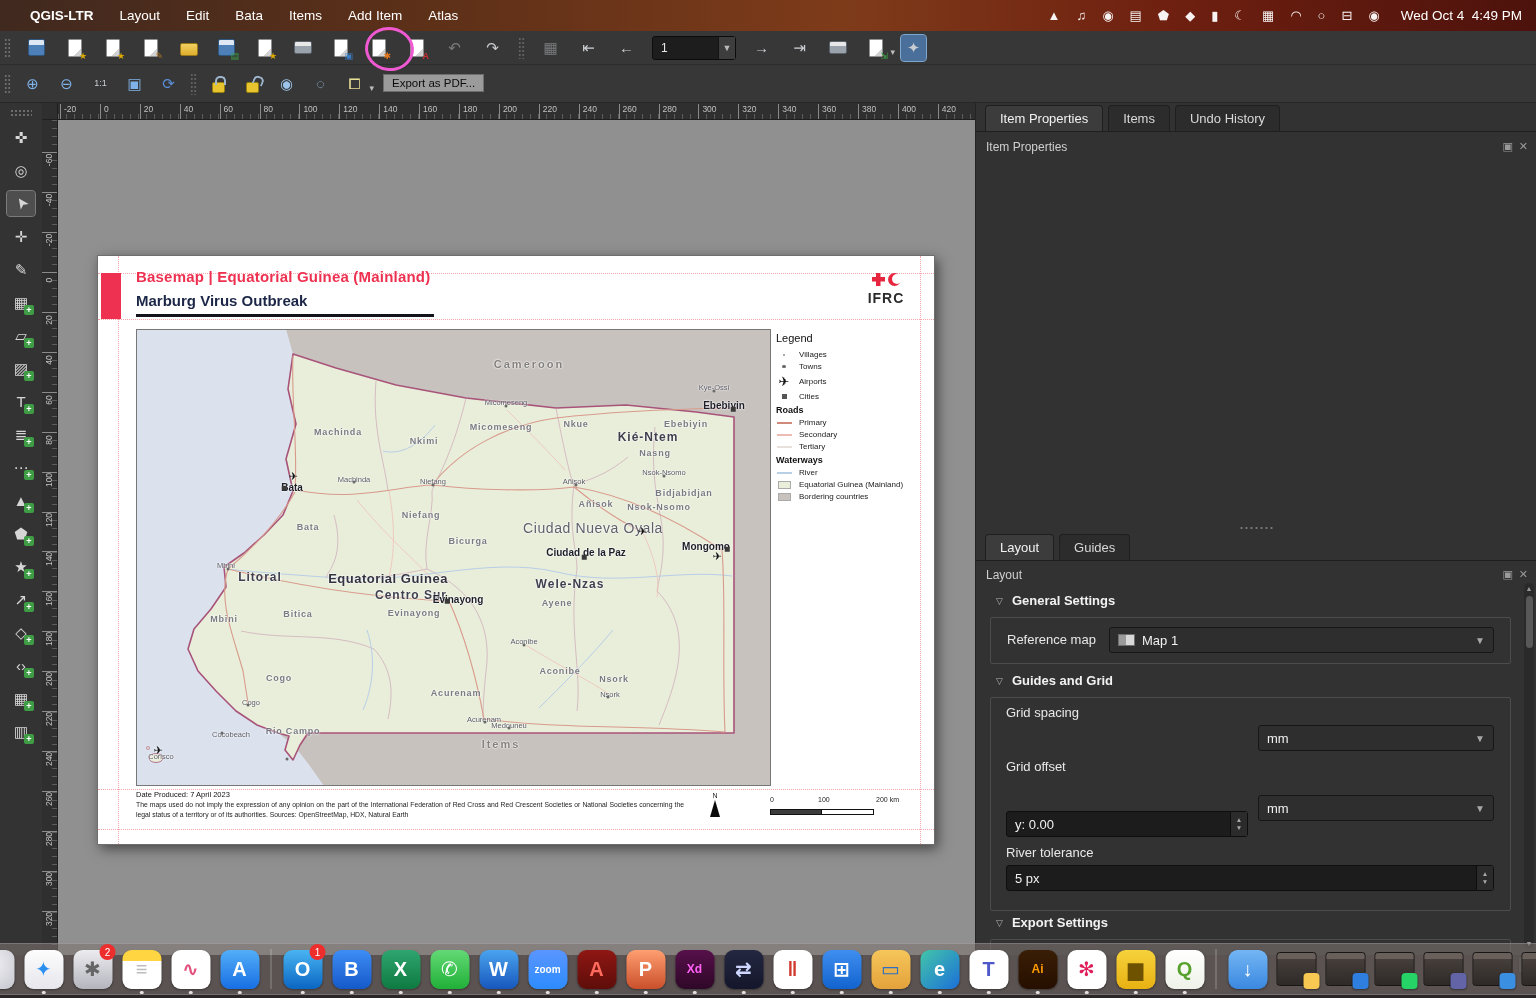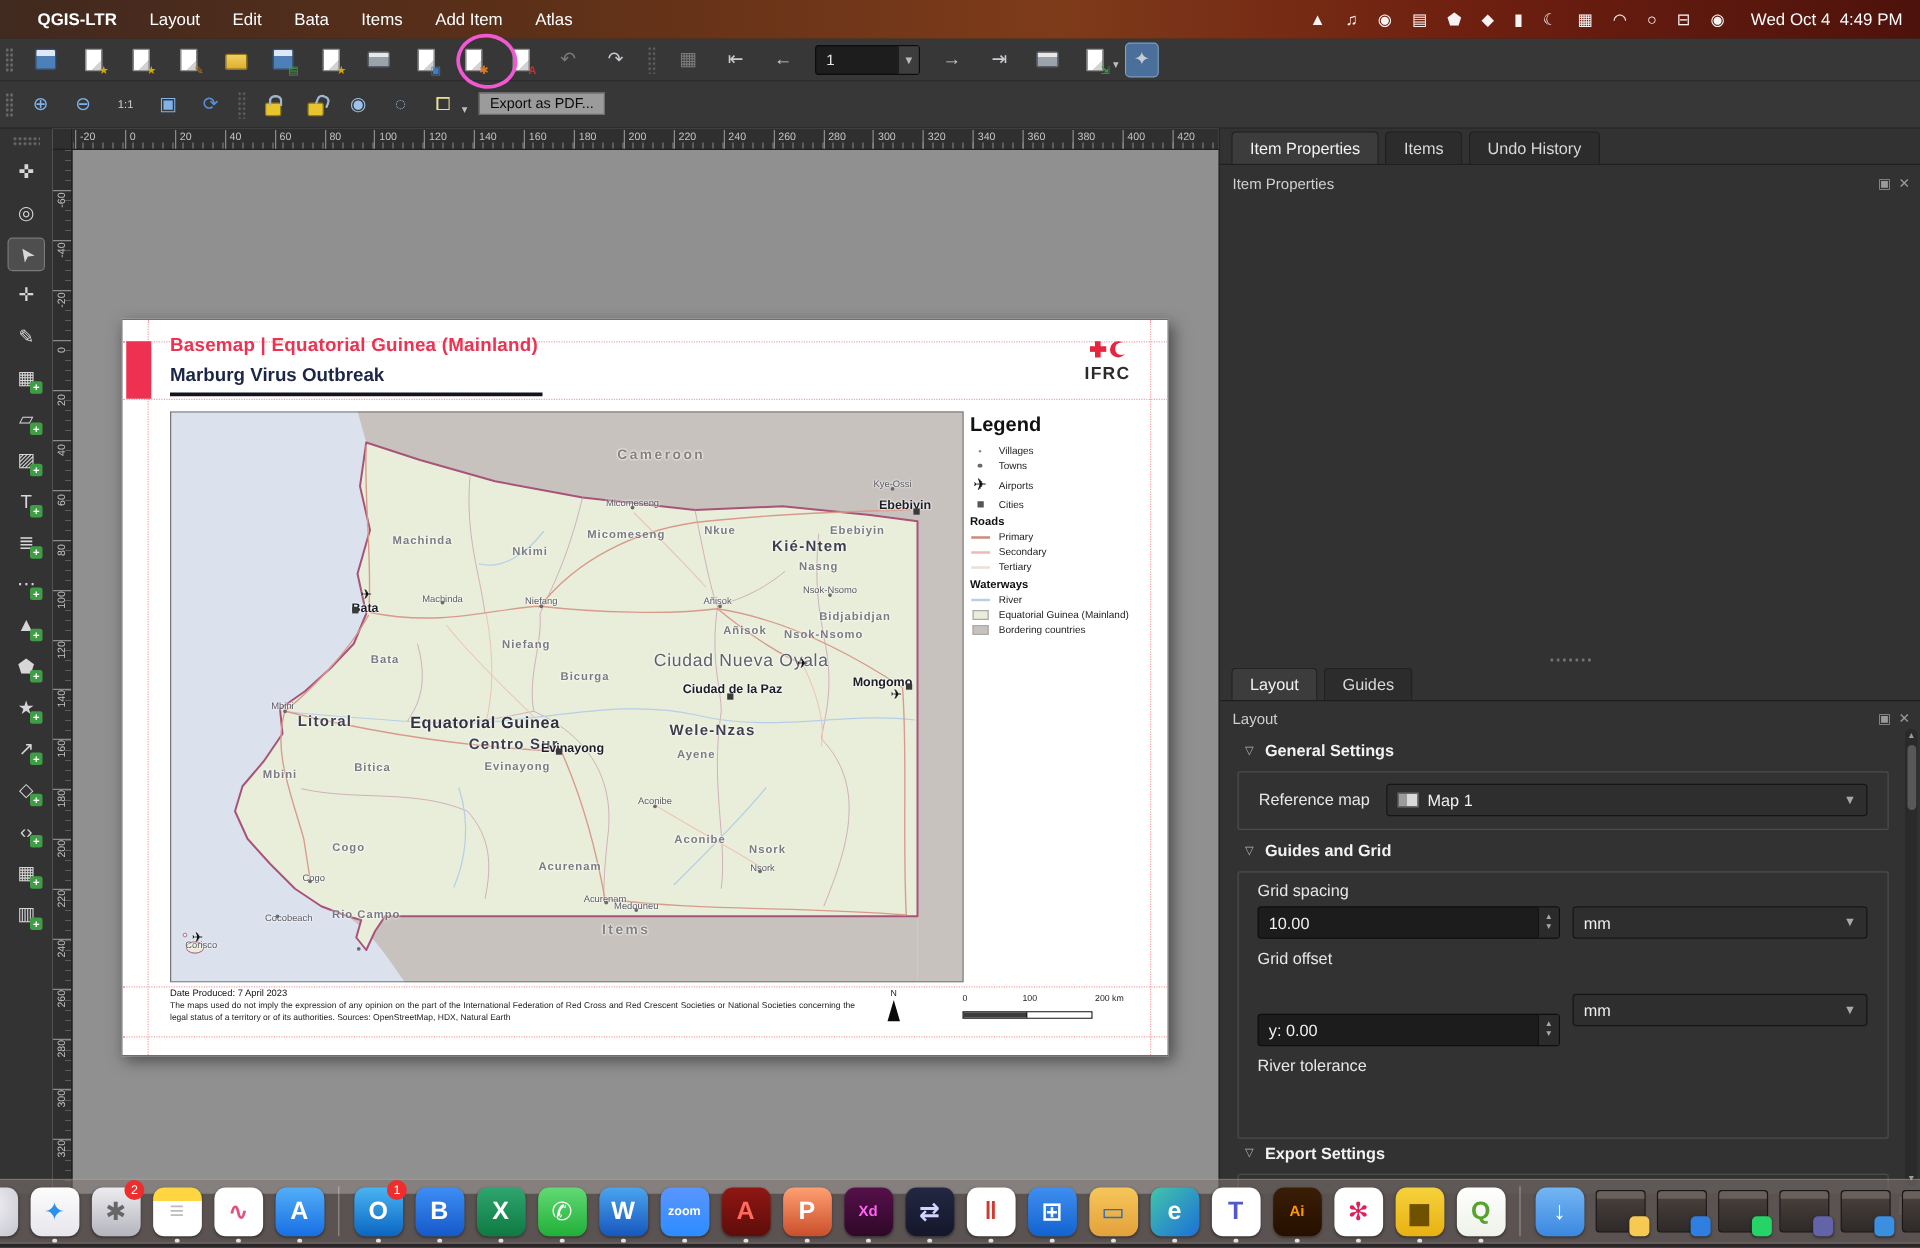--- a/index.html
+++ b/index.html
@@ -108,21 +108,21 @@
   .ml.c { font-size:10px; color:#1d1d28; font-weight:bold; }
   .ml.t { font-size:7.5px; color:#5a5a64; }
   .ml.T { font-size:14px; color:#5f5f6a; letter-spacing:.6px; }
   .ml.n { font-size:11px; color:#83807e; letter-spacing:2px; font-weight:bold; }
   .mk-town { position:absolute; width:3px; height:3px; border-radius:50%; background:#6a6a6a; transform:translate(-50%,-50%); }
   .mk-city { position:absolute; width:4.5px; height:4.5px; background:#3a3a3a; transform:translate(-50%,-50%); }
   .mk-air { position:absolute; font-size:11px; color:#111; transform:translate(-50%,-50%); text-shadow:0 0 2px #fff; }
 
   
   #legend { position:absolute; left:678px; top:76px; width:145px; }
-  #legend .lg-title { font-size:16px; font-weight:bold; color:#111; margin-bottom:6px; }
+  #legend .lg-title { font-size:11px; font-weight:normal; color:#111; margin-bottom:6px; }
   .lg-head { font-size:9px; font-weight:bold; color:#111; margin:4px 0 2px; }
   .lg-row { display:flex; align-items:center; gap:7px; margin:3px 0; }
   .lg-m { width:16px; display:flex; align-items:center; justify-content:center; }
   .lg-t { font-size:8px; color:#222; }
   .m-dot-s { width:2px; height:2px; border-radius:50%; background:#8a8a8a; }
   .m-dot { width:3.5px; height:3.5px; border-radius:50%; background:#6a6a6a; }
   .m-plane { font-size:13px; color:#111; }
   .m-sq { width:5px; height:5px; background:#555; }
   .m-line { width:15px; height:2px; }
   .m-swatch { width:13px; height:8px; border:1px solid #aaa; }
@@ -776,42 +776,42 @@
         </span>
       <span class="caret">▼</span>
     </div>
 
     <div class="sec-head" style="left:20px; top:570px;">
       <span class="tri">▽</span>
       <span>Guides and Grid</span>
     </div>
     <div class="groupbox" style="left:14px; top:594px; width:521px; height:214px;"></div>
     <div class="fld-label" style="left:30px; top:602px;">Grid spacing</div>
-    <div class="spin" style="left:30px; top:622px; width:242px;">
-      <span class="v">10.00</span>
-      <span class="btns">▲<br>▼</span>
-    </div>
     <div class="combo" style="left:282px; top:622px; width:236px;">
       <span class="cv">
           <span>mm</span>
         </span>
       <span class="caret">▼</span>
     </div>
     <div class="fld-label" style="left:30px; top:656px;">Grid offset</div>
     <div class="spin" style="left:30px; top:708px; width:242px;">
       <span class="v">y: 0.00</span>
       <span class="btns">▲<br>▼</span>
     </div>
     <div class="combo" style="left:282px; top:692px; width:236px;">
       <span class="cv">
           <span>mm</span>
         </span>
       <span class="caret">▼</span>
     </div>
     <div class="fld-label" style="left:30px; top:742px;">River tolerance</div>
+    <div class="spin" style="left:30px; top:762px; width:488px;">
+      <span class="v">5 px</span>
+      <span class="btns">▲<br>▼</span>
+    </div>
 
     <div class="sec-head" style="left:20px; top:812px;">
       <span class="tri">▽</span>
       <span>Export Settings</span>
     </div>
     <div class="groupbox" style="left:14px; top:836px; width:521px; height:20px;"></div>
 
     <div id="rp-scroll">
       <div class="up">▲</div>
       <div class="thumb"></div>

